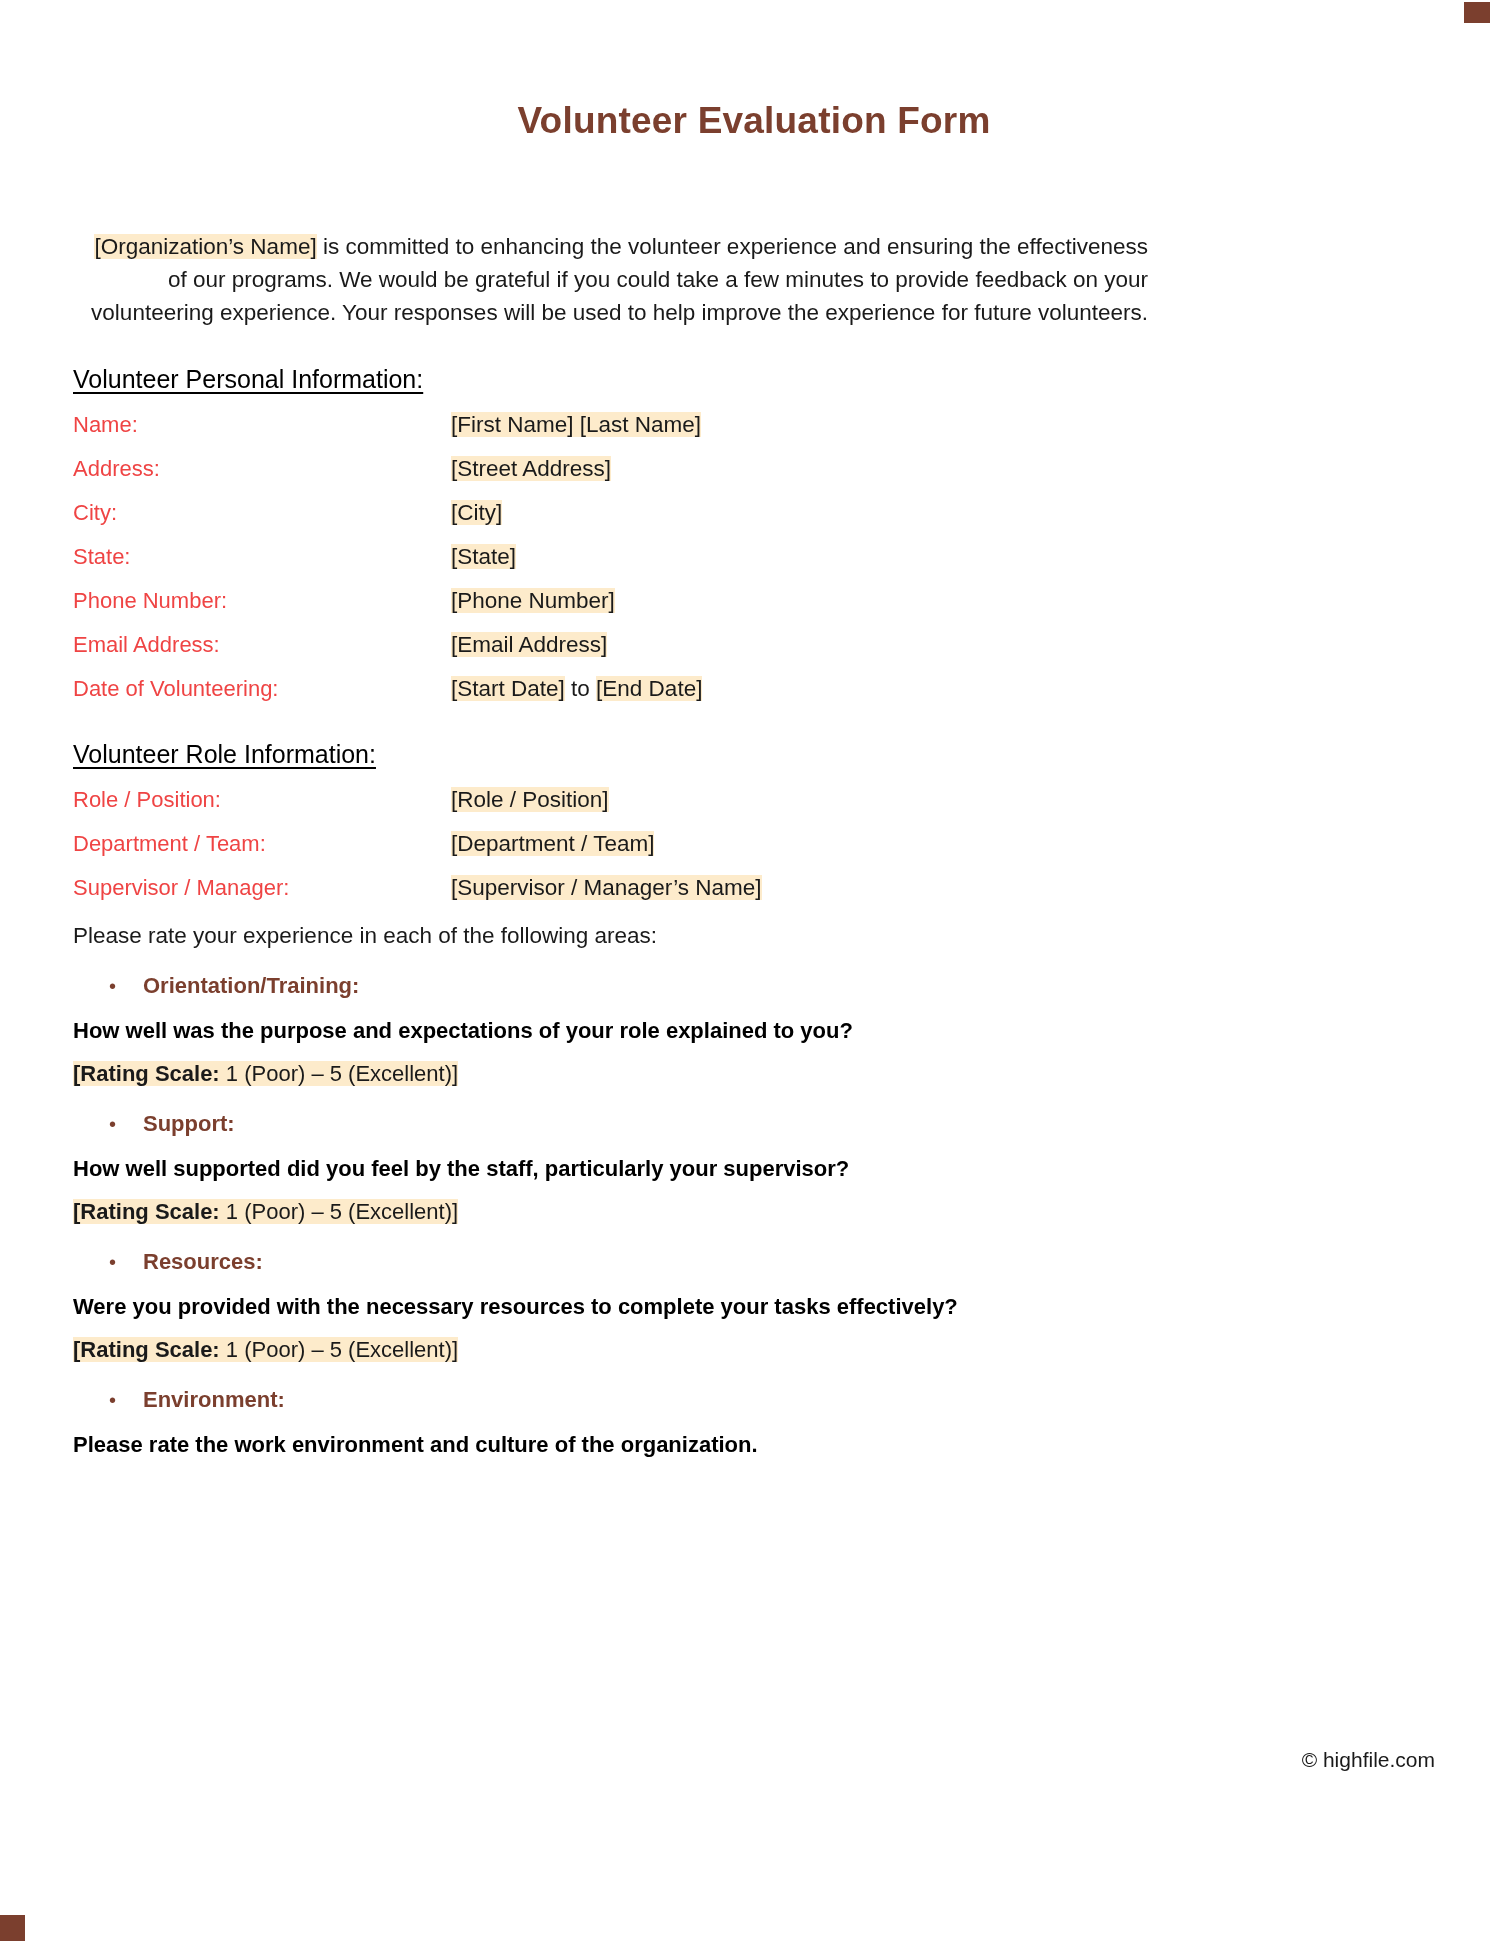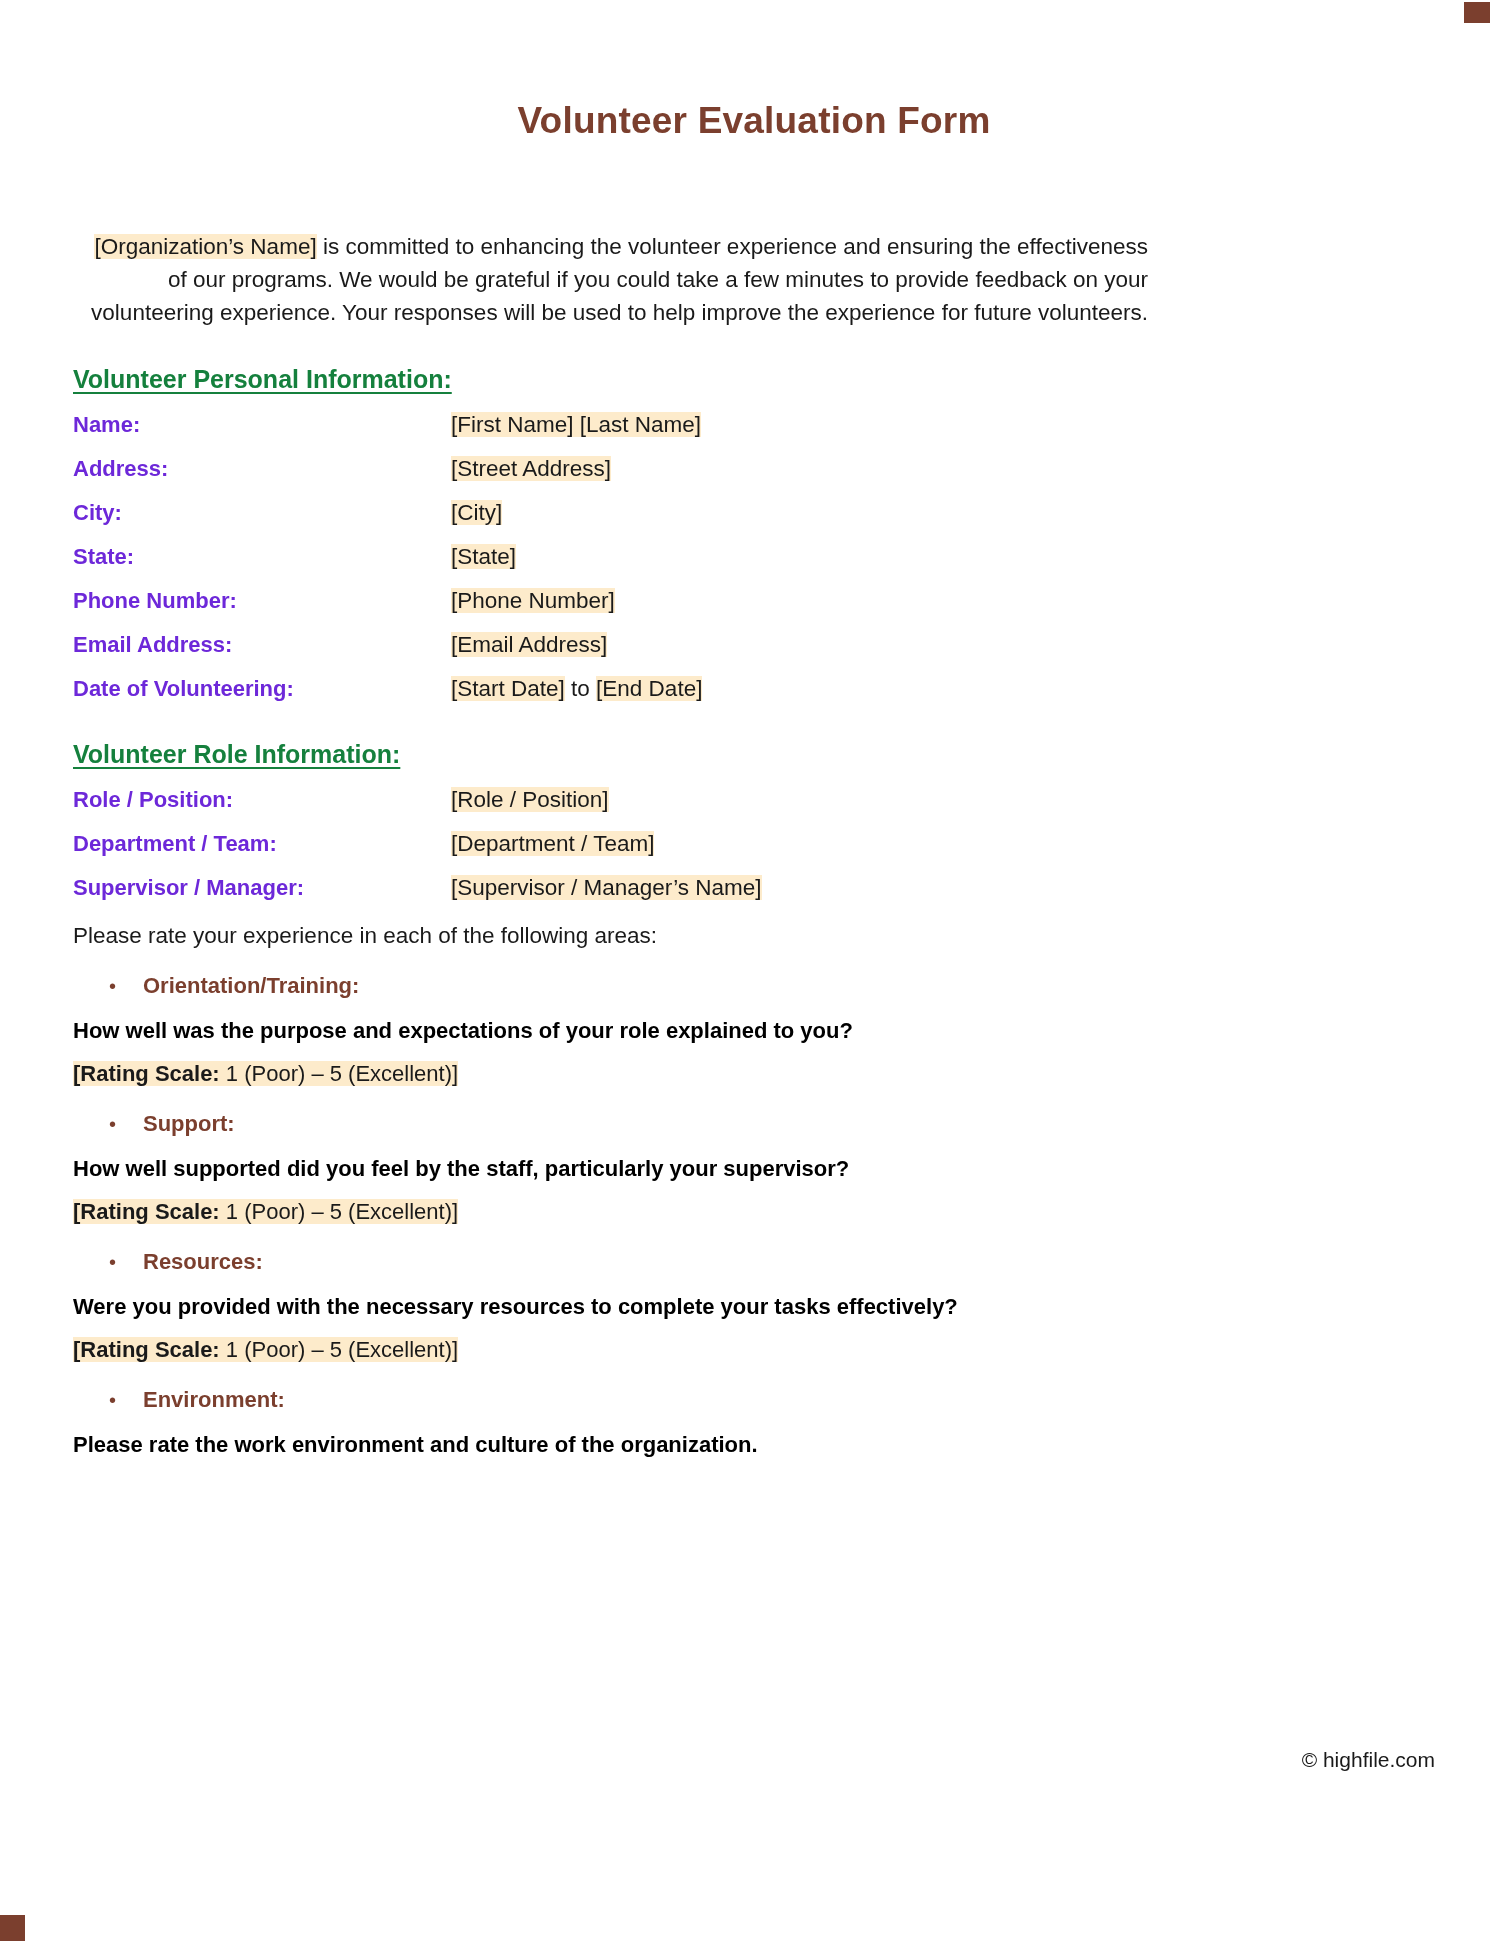--- a/index.html
+++ b/index.html
@@ -70,44 +70,44 @@
   .hl {
     background: #FDEBCB;
     box-decoration-break: clone;
     -webkit-box-decoration-break: clone;
   }
 
   
   .section-heading {
     margin: 0;
     font-size: 25px;
-    font-weight: bold;
-    color: #15803d;
+    font-weight: normal;
+    color: #000000;
     text-decoration: underline;
     text-underline-offset: 4px;
     display: inline-block;
   }
   .sec-pi  { margin-top: 36px; }
   .sec-ri  { margin-top: 38px; }
   .sec-fe  { margin-top: 38px; }
 
   
   .field-list { margin: 0; padding: 0; }
   .field-row {
     display: flex;
     align-items: baseline;
     margin-top: 18px;
   }
 
   .field-label {
     width: 378px;
     flex: 0 0 378px;
     font-size: 22px;
-    font-weight: bold;
-    color: #6d28d9;
+    font-weight: normal;
+    color: #ef4444;
     line-height: 26px;
   }
   .field-value {
     font-size: 22.5px;
     line-height: 26px;
     color: #1a1a1a;
   }
 
   
   .lead-line {

